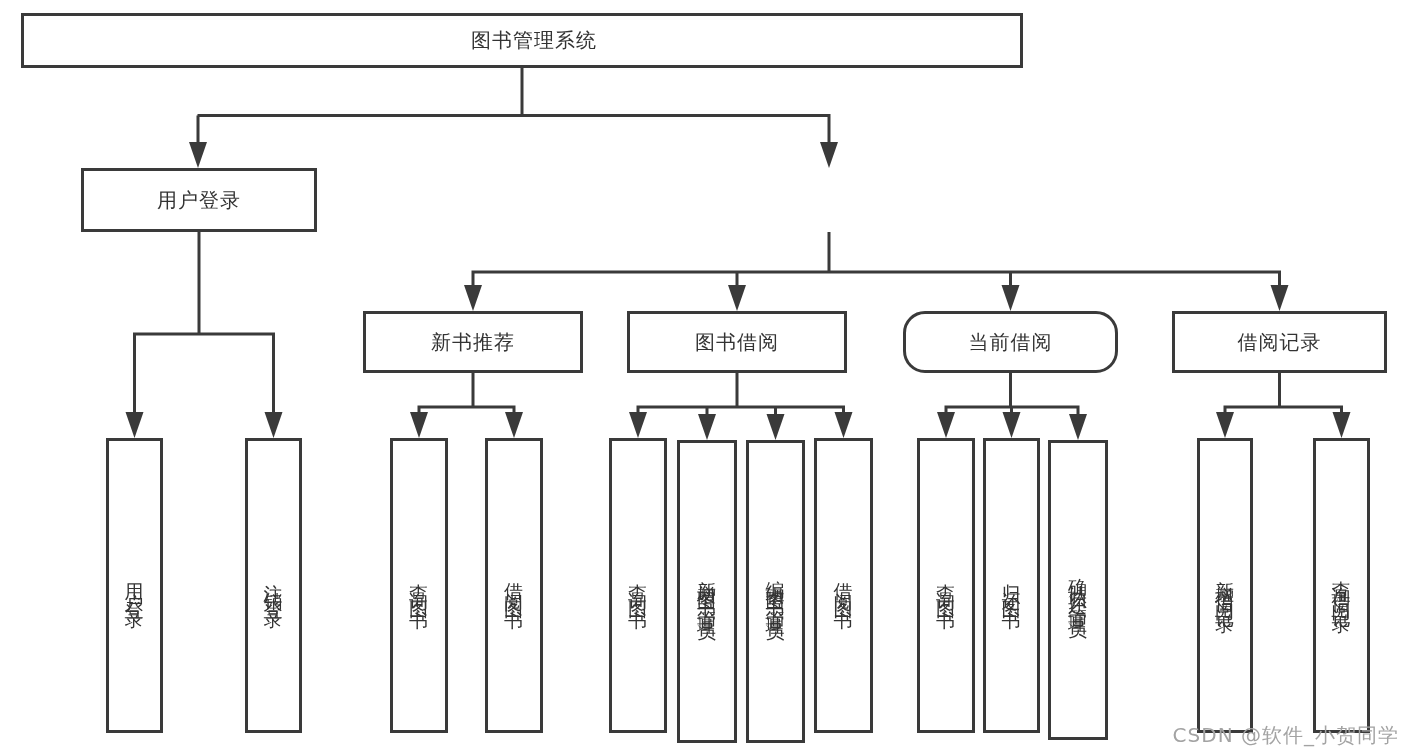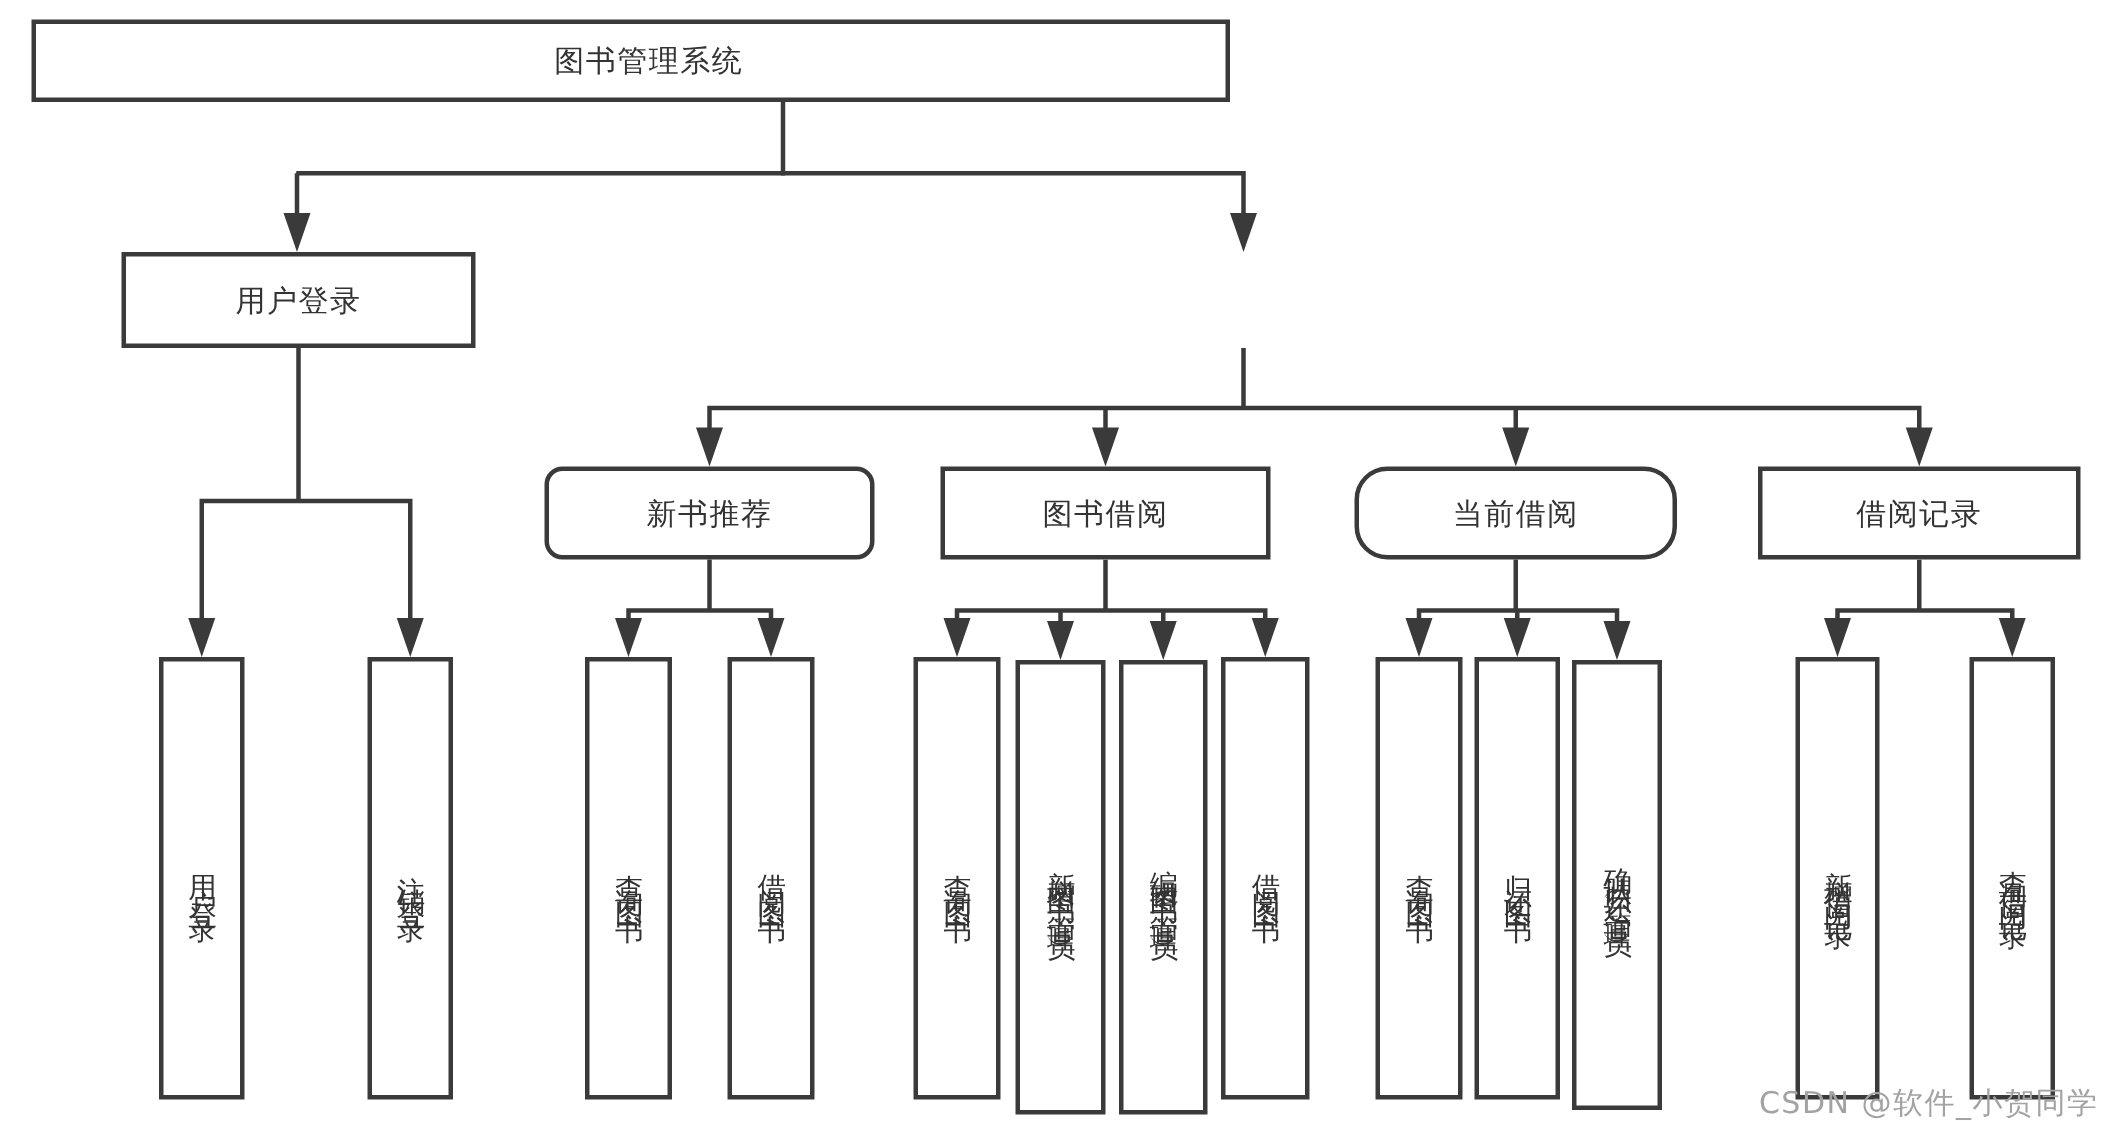--- a/index.html
+++ b/index.html
@@ -103,25 +103,25 @@
 
       <polygon points="937,412 955,412 946,438"></polygon>
       <polygon points="1002.5,412 1020.5,412 1011.5,438"></polygon>
       <polygon points="1069,414 1087,414 1078,440"></polygon>
 
       <polygon points="1216,412 1234,412 1225,438"></polygon>
       <polygon points="1332.5,412 1350.5,412 1341.5,438"></polygon>
     </g>
   </svg>
 
-  <div class="node" style="left:21px; top:13px; width:799px; height:55px;padding-left:24px;">图书管理系统</div>
+  <div class="node" style="left:21px; top:13px; width:1002px; height:55px;padding-left:24px;">图书管理系统</div>
 
   <div class="node" style="left:81px; top:168px; width:236px; height:64px;">用户登录</div>
 
-  <div class="node" style="left:363px; top:311px; width:220px; height:62px;border-radius:12px;">新书推荐</div>
+  <div class="node" style="left:363px; top:311px; width:220px; height:62px;">新书推荐</div>
   <div class="node" style="left:627px; top:311px; width:220px; height:62px;">图书借阅</div>
   <div class="node" style="left:903px; top:311px; width:215px; height:62px;border-radius:22px;">当前借阅</div>
   <div class="node" style="left:1172px; top:311px; width:215px; height:62px;text-align:center;">借阅记录</div>
 
   <div class="vnode" style="left:106px; top:438px; width:57px; height:295px;">用户登录</div>
   <div class="vnode" style="left:245px; top:438px; width:57px; height:295px;">注销登录</div>
 
   <div class="vnode" style="left:390px; top:438px; width:58px; height:295px;">查询图书</div>
   <div class="vnode" style="left:485px; top:438px; width:58px; height:295px;">借阅图书</div>
 

